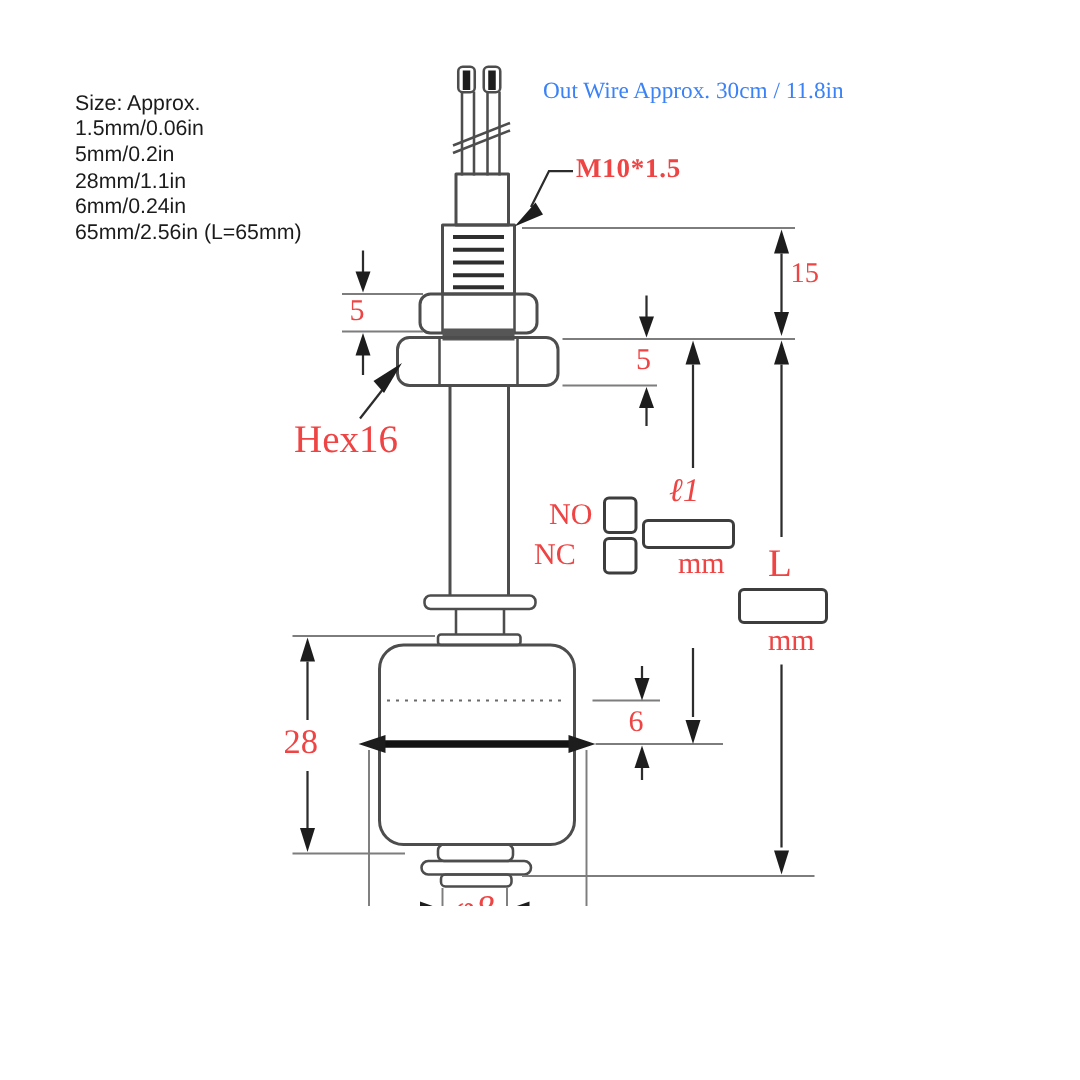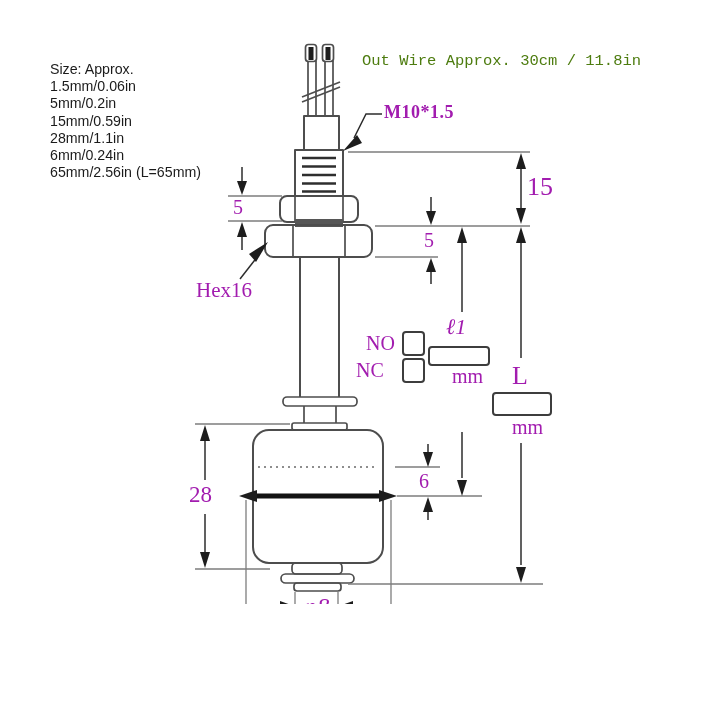--- a/index.html
+++ b/index.html
@@ -13,22 +13,22 @@
   .ol   { fill:none; stroke:#4d4d4d; stroke-width:2; stroke-linejoin:round; }
   .ol2  { fill:none; stroke:#4d4d4d; stroke-width:1.7; }
   .dim  { fill:none; stroke:#7d7d7d; stroke-width:1.3; }
   .dimd { fill:none; stroke:#2c2c2c; stroke-width:1.5; }
   .arr  { fill:#1d1d1d; stroke:none; }
   .thr  { stroke:#2e2e2e; stroke-width:2.6; }
   .band { stroke:#131313; stroke-width:5; }
   .dot  { stroke:#6a6a6a; stroke-width:1.4; stroke-dasharray:2 4; }
 
   
-  .lbl { position:absolute; color:#a21caf; white-space:nowrap; }
-  .sans  { font-family:Liberation Mono, monospace; color:#4d7c0f; }
+  .lbl { position:absolute; color:#ef4444; white-space:nowrap; }
+  .sans  { font-family:Liberation Serif, serif; color:#3b82f6; }
   .serif { font-family:"Liberation Serif", serif; }
   .ital  { font-style:italic;text-align:right; }
 
   .size-list { position:absolute; left:50px; top:61px; font-size:14.2px; line-height:17.2px; color:#1b1b1b; }
 
   .formbox {
     position:absolute; background:#fff;
     border:2.5px solid #3d3d3d; border-radius:4px; box-sizing:border-box;
   }
 </style>
@@ -185,33 +185,32 @@
       <line x1="264" y1="644" x2="289" y2="644" class="dimd"></line>
       <line x1="344" y1="644" x2="373" y2="644" class="dimd"></line>
       <polygon points="392,644 374,638 374,650" class="arr"></polygon>
     </g>
   </svg>
 
   <div class="size-list">
     <div>Size: Approx.</div>
     <div>1.5mm/0.06in</div>
     <div>5mm/0.2in</div>
-    <div>15mm/0.59in</div>
     <div>28mm/1.1in</div>
     <div>6mm/0.24in</div>
     <div>65mm/2.56in (L=65mm)</div>
   </div>
 
   <div class="lbl sans" style="left:362px; top:52px; font-size:15.5px;">Out Wire Approx. 30cm / 11.8in</div>
 
   <div class="lbl serif" style="left:384px; top:102px; font-size:18px; font-weight:600; letter-spacing:.5px;">M10*1.5</div>
 
-  <div class="lbl serif" style="left:196px; top:278px; font-size:21px;text-align:right;">Hex16</div>
-
-  <div class="lbl serif" style="left:527px; top:172px; font-size:26px;text-align:right;">15</div>
+  <div class="lbl serif" style="left:196px; top:278px; font-size:26px;text-align:right;">Hex16</div>
+
+  <div class="lbl serif" style="left:527px; top:172px; font-size:19px;text-align:right;">15</div>
 
   <div class="lbl serif" style="left:233px; top:196px; font-size:20px;">5</div>
 
   <div class="lbl serif" style="left:424px; top:229px; font-size:20px;">5</div>
 
   <div class="lbl serif" style="left:189px; top:482px; font-size:23px;">28</div>
 
   <div class="lbl serif" style="left:419px; top:470px; font-size:20px;">6</div>
 
   <div class="lbl serif ital" style="left:303px; top:593px; font-size:24px; letter-spacing:1px;">φ8</div>

